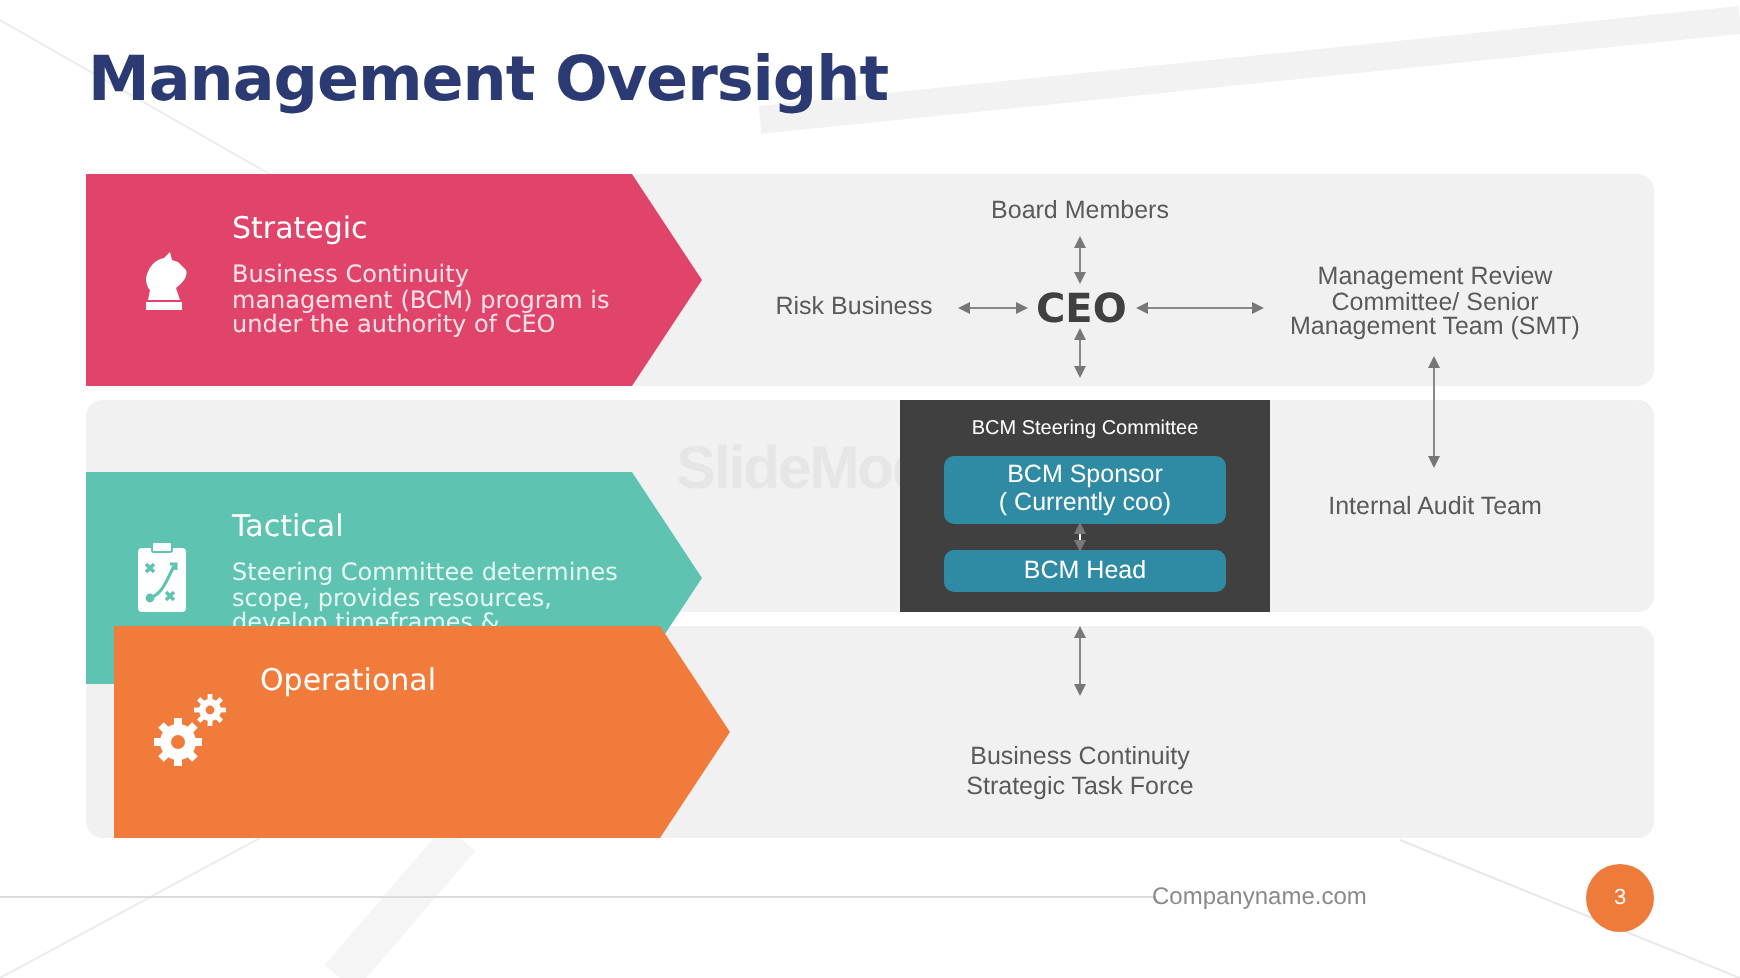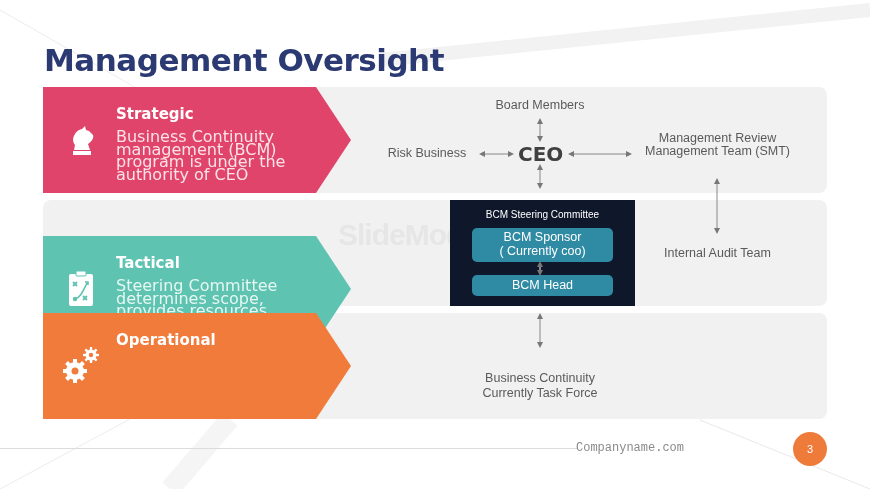--- a/index.html
+++ b/index.html
@@ -1,32 +1,32 @@
 <!DOCTYPE html>
 <html><head>
 <meta charset="utf-8">
 <style>
   html, body { margin:0; padding:0; }
   body { width:870px; height:489px; position:relative; overflow:hidden; background:#ffffff; font-family:"DejaVu Sans", sans-serif; }
   .bgdeco { position:absolute; left:0; top:0; width:870px; height:489px; pointer-events:none; }
-  .title { position:absolute; left:44px; top:22px; font-size:31px; font-weight:bold; color:#2c3a73; letter-spacing:-0.5px;margin-top:20px; }
+  .title { position:absolute; left:44px; top:22px; font-size:31px; font-weight:bold; color:#2c3a73; letter-spacing:-0.5px; }
   .panel { position:absolute; left:43px; width:784px; height:106px; background:#f1f1f1; border-radius:8px; }
   .chev { position:absolute; left:43px; width:308px; height:106px; }
   .chev svg { position:absolute; left:0; top:0; }
   .chev .icon { position:absolute; left:18px; width:40px; height:40px; }
-  .chev .heading { position:absolute; left:73px; top:18px; font-size:15px; font-weight:bold; color:#fff; }
-  .chev .desc { position:absolute; left:73px; top:44px; width:200px; font-size:16px; line-height:12.6px; color:#fbe3e8; }
+  .chev .heading { position:absolute; left:73px; top:18px; font-size:15px; font-weight:normal; color:#fff; }
+  .chev .desc { position:absolute; left:73px; top:44px; width:200px; font-size:12px; line-height:12.6px; color:#fbe3e8; }
   .node { position:absolute; color:#5a5a5a; font-size:12.5px; text-align:center; font-family:Liberation Sans, sans-serif; }
   .ceo { position:absolute; left:518px; top:142px; font-size:20px; font-weight:bold; color:#404040; font-family:"DejaVu Sans", sans-serif; }
   .arrow { position:absolute; }
-  .steer { position:absolute; left:450px; top:200px; width:185px; height:106px; background:#0f172a; }
+  .steer { position:absolute; left:450px; top:200px; width:185px; height:106px; background:#404040; }
   .steer .lbl { position:absolute; left:0; width:185px; top:9px; text-align:center; color:#fff; font-size:10px; font-family:"Liberation Sans", sans-serif; }
   .steer .box { position:absolute; left:22px; width:141px; background:#2f8aa3; border-radius:5px; color:#fff; text-align:center; font-family:"Liberation Sans", sans-serif; }
   .footer-line { position:absolute; left:0; top:448px; width:578px; height:1px; background:#dcdcdc; }
-  .company { position:absolute; left:576px; top:441px; font-size:12px; color:#8a8a8a; font-family:Liberation Mono, monospace; }
+  .company { position:absolute; left:576px; top:441px; font-size:12px; color:#8a8a8a; font-family:Liberation Sans, sans-serif; }
   .pagenum { position:absolute; left:793px; top:432px; width:34px; height:34px; border-radius:50%; background:#ef7b3a; color:#fff; font-size:11px; text-align:center; line-height:34px; font-family:"Liberation Sans", sans-serif; }
   .watermark { position:absolute; left:338px; top:218px; font-size:30px; font-weight:bold; color:#e6e6e6; font-family:"Liberation Sans", sans-serif; letter-spacing:-1px; }
 </style>
 </head>
 <body>
 
 <svg class="bgdeco" width="870" height="489">
   <line x1="0" y1="10" x2="140" y2="90" stroke="#ececec" stroke-width="1"></line>
   <line x1="380" y1="60" x2="870" y2="10" stroke="#f2f2f2" stroke-width="14"></line>
   <line x1="0" y1="489" x2="130" y2="419" stroke="#ececec" stroke-width="1"></line>
@@ -65,21 +65,21 @@
       <rect x="15" y="3" width="10" height="5" rx="1" fill="#fff" stroke="#5ec3b0" stroke-width="1"></rect>
       <path d="M12 14 l4 4 M16 14 l-4 4 M22 28 l4 4 M26 28 l-4 4" stroke="#5ec3b0" stroke-width="1.8"></path>
       <circle cx="14" cy="31" r="2.2" fill="#5ec3b0"></circle>
       <path d="M14 31 c6-2 8-8 12-16 M24 14 l3 0 0 3" stroke="#5ec3b0" stroke-width="1.6" fill="none"></path>
     </svg>
   </div>
   <div class="heading">Tactical</div>
   <div class="desc" style="color:#e6f7f3;">Steering Committee determines scope, provides resources, develop timeframes &amp; responsibilities of BCM Program</div>
 </div>
 
-<div class="chev" style="top:313px;">
+<div class="chev" style="top:313px;margin-left:14px;">
   <svg width="308" height="106">
       <polygon points="0,0 273,0 308,53 273,106 0,106" fill="#f07b3b"></polygon>
     </svg>
   <div class="icon" style="top:32px;">
     <svg width="40" height="40" viewBox="0 0 40 40">
       <g fill="#fff">
         <circle cx="14" cy="26" r="9"></circle>
         <rect x="12" y="14" width="4" height="24"></rect>
         <rect x="2" y="24" width="24" height="4"></rect>
         <rect x="12" y="14" width="4" height="24" transform="rotate(45 14 26)"></rect>
@@ -95,26 +95,27 @@
     </svg>
   </div>
   <div class="heading">Operational</div>
 </div>
 
 <div class="node" style="left:480px; top:98px; width:120px;">Board Members</div>
 <div class="node" style="left:372px; top:146px; width:110px;">Risk Business</div>
 <div class="ceo">CEO</div>
 <div class="node" style="left:640px; top:132px; width:155px; line-height:12.5px;">
   <div>Management Review</div>
+  <div>Committee/ Senior</div>
   <div>Management Team (SMT)</div>
 </div>
 <div class="node" style="left:650px; top:246px; width:135px;">Internal Audit Team</div>
 <div class="node" style="left:455px; top:355px; width:170px; line-height:15px;margin-top:16px;">
   <div>Business Continuity</div>
-  <div>Currently Task Force</div>
+  <div>Strategic Task Force</div>
 </div>
 
 <div class="steer">
   <div class="lbl">BCM Steering Committee</div>
   <div class="box" style="top:75px; height:21px; font-size:12.5px; line-height:21px;">BCM Head</div>
   <div class="box" style="top:28px; height:34px; font-size:12.5px; line-height:14px; padding-top:2px; box-sizing:border-box;">
     <div>BCM Sponsor</div>
     <div>( Currently coo)</div>
   </div>
 </div>

